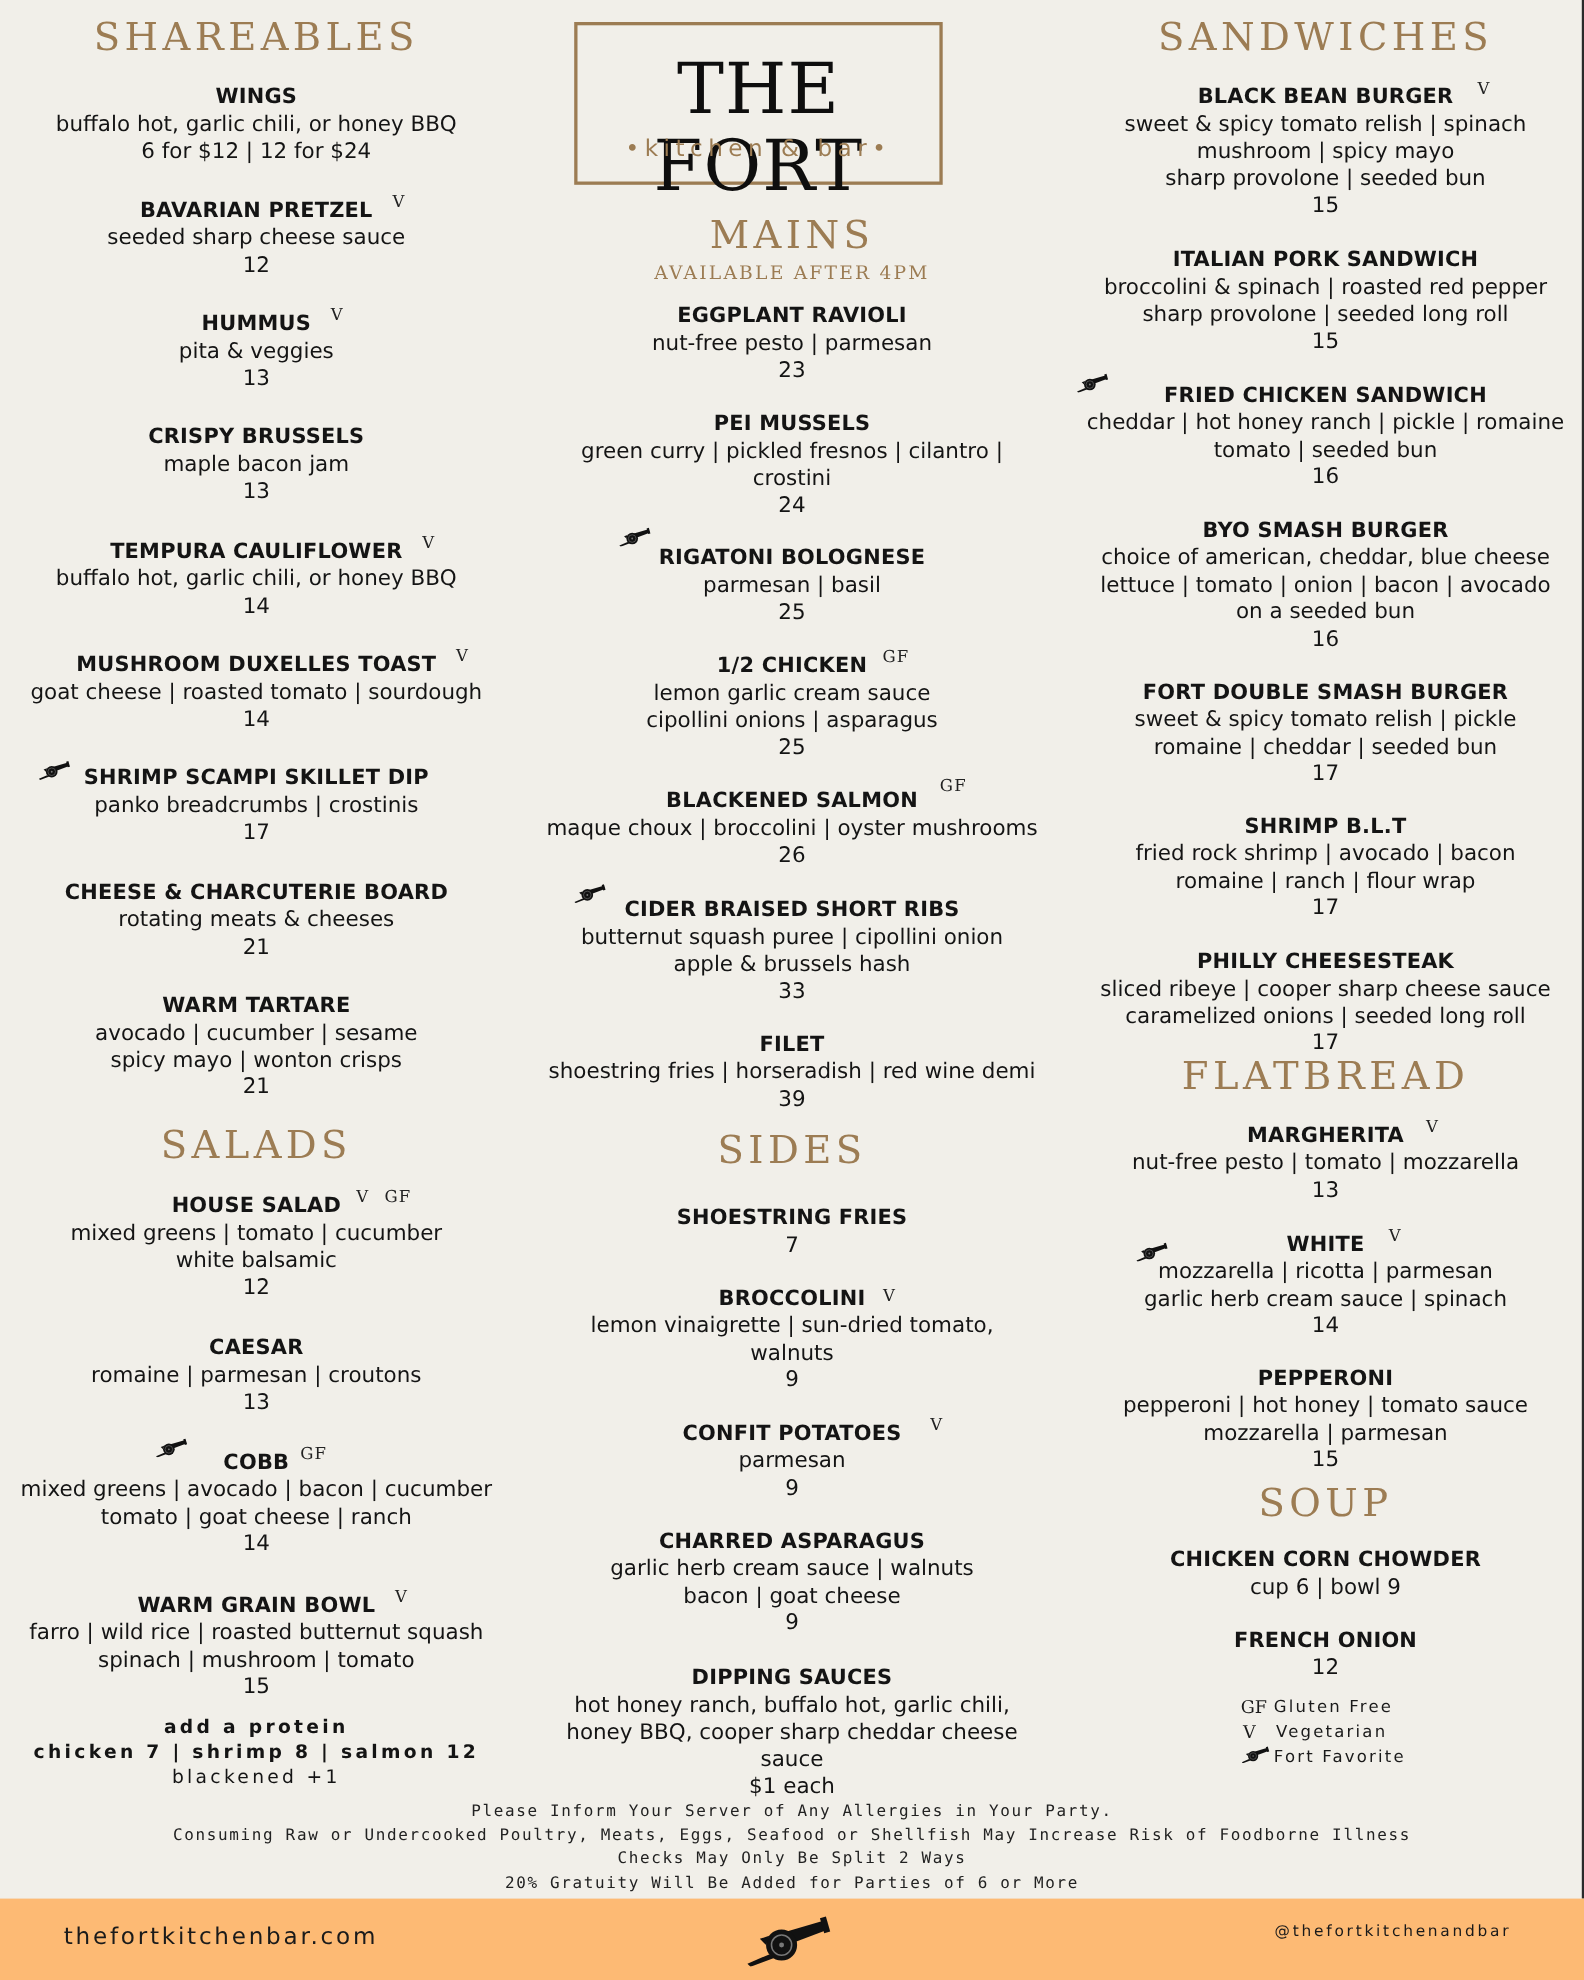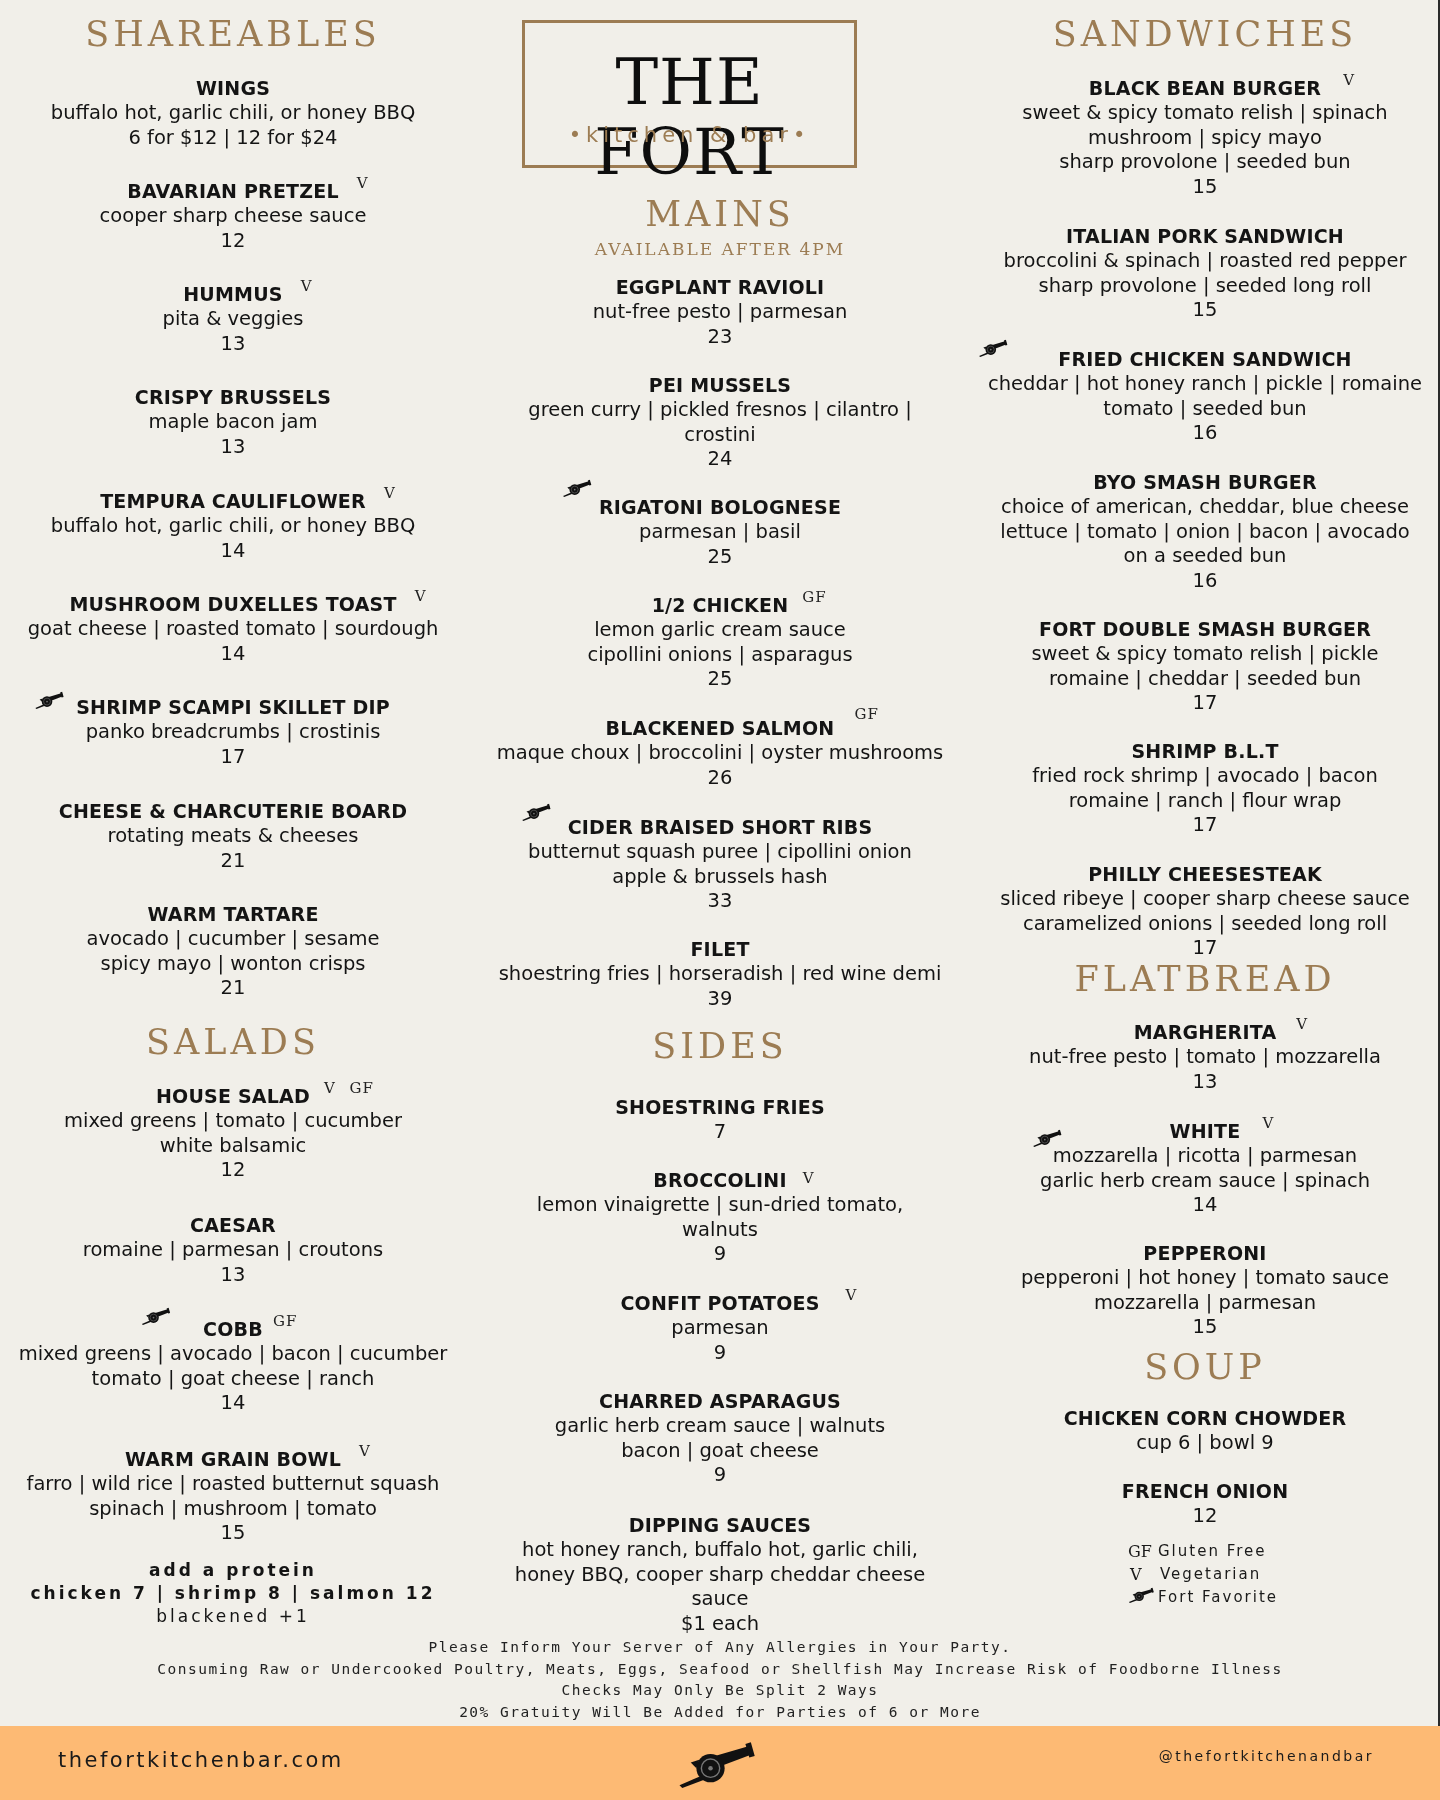--- a/index.html
+++ b/index.html
@@ -51,21 +51,21 @@
 
 <div class="item" style="left:233px;top:76px;">
   
   <span class="title">WINGS</span>
   <span class="line">buffalo hot, garlic chili, or honey BBQ</span>
   <span class="line">6 for $12 | 12 for $24</span>
 </div>
 
 <div class="item" style="left:233px;top:179px;">
   <span class="title"><span>BAVARIAN PRETZEL</span><span class="tag">V</span></span>
-  <span class="line">cooper sharp cheese sauce</span>
+  <span class="line">seeded sharp cheese sauce</span>
   <span class="line">12</span>
 </div>
 
 <div class="item" style="left:233px;top:282px;">
   <span class="title"><span>HUMMUS</span><span class="tag">V</span></span>
   <span class="line">pita &amp; veggies</span>
   <span class="line">13</span>
 </div>
 
 <div class="item" style="left:233px;top:385px;">

